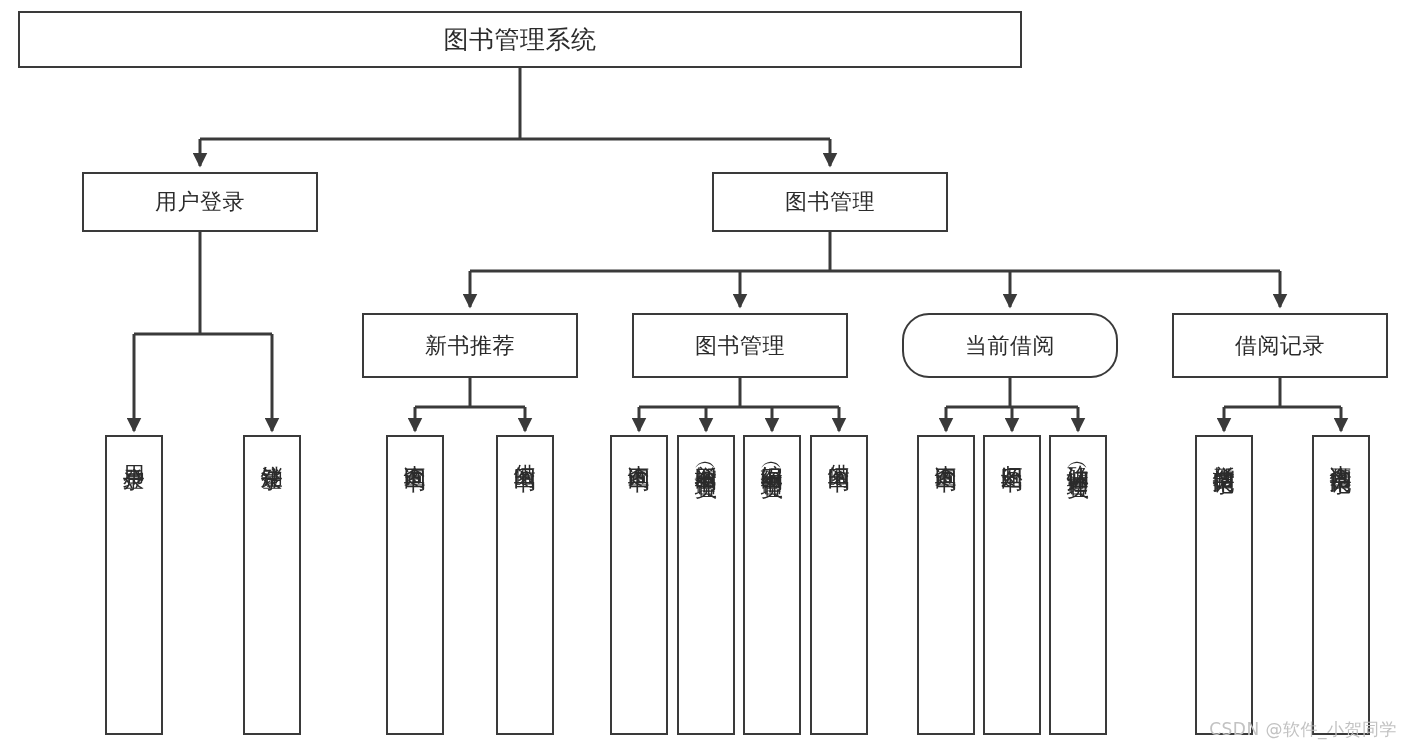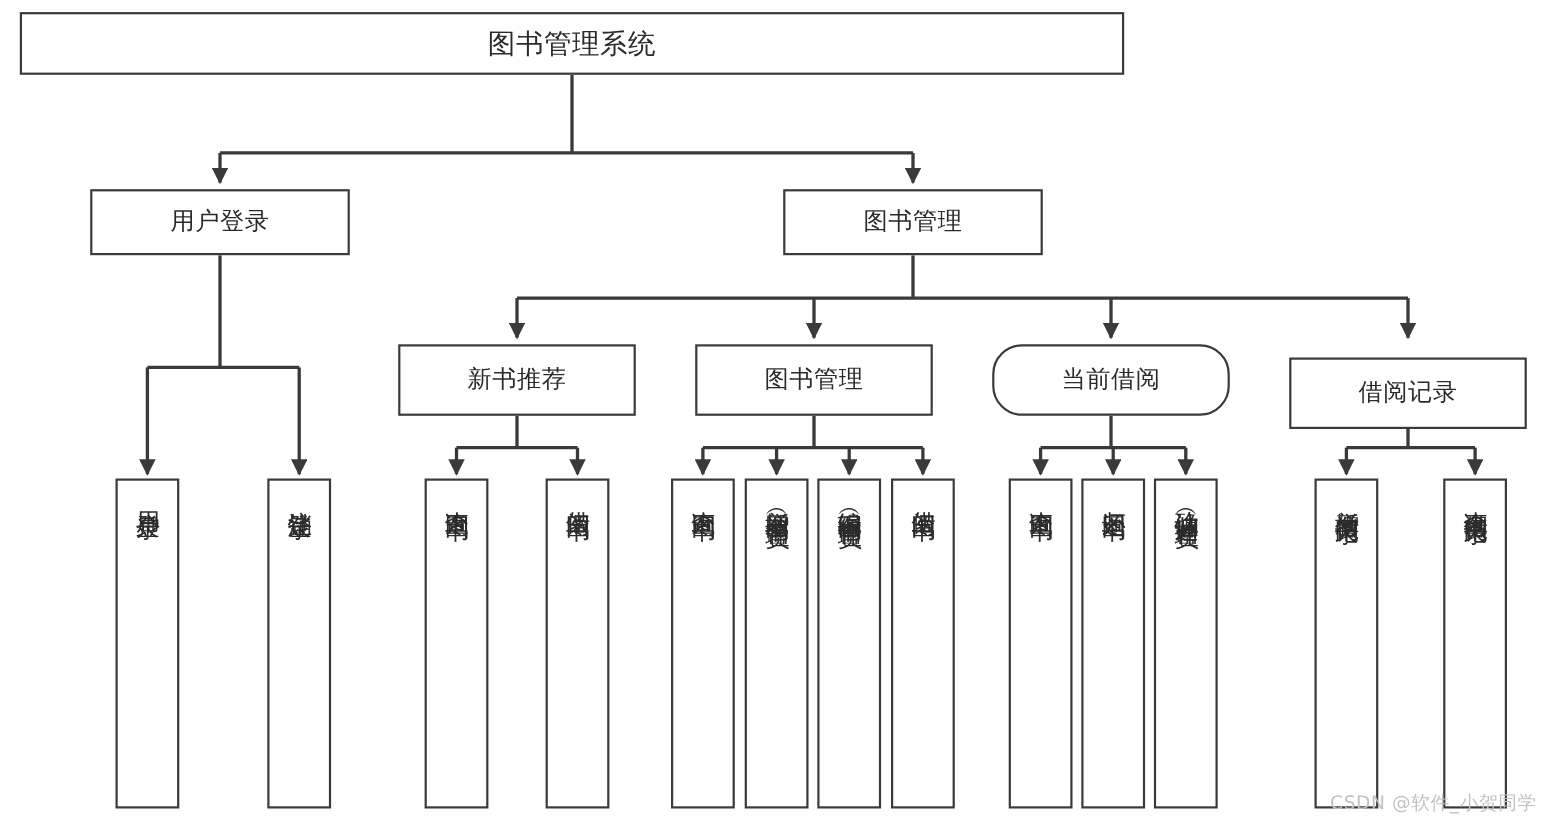--- a/index.html
+++ b/index.html
@@ -144,21 +144,21 @@
 
   <div class="node level1" style="left:712px; top:172px; width:236px; height:60px;">
     <span class="label">图书管理</span>
   </div>
   <div class="node level2" style="left:632px; top:313px; width:216px; height:65px;">
     <span class="label">图书管理</span>
   </div>
   <div class="node level2" style="left:902px; top:313px; width:216px; height:65px;border-radius:27px;">
     <span class="label">当前借阅</span>
   </div>
-  <div class="node level2" style="left:1172px; top:325px; width:216px; height:65px;">
+  <div class="node level2" style="left:1172px; top:313px; width:216px; height:65px;">
     <span class="label">借阅记录</span>
   </div>
 
   <div class="node leaf" style="left:105px; top:435px; width:58px; height:300px;">
     <span class="label">用户登录</span>
   </div>
   <div class="node leaf" style="left:243px; top:435px; width:58px; height:300px;">
     <span class="label">注销登录</span>
   </div>
 

